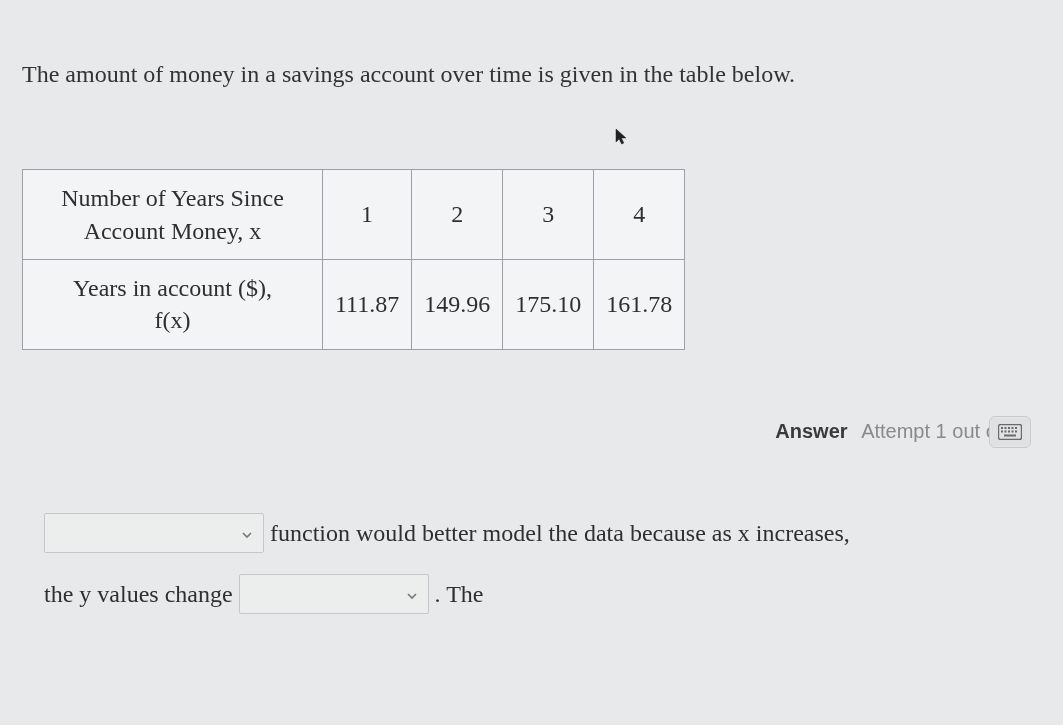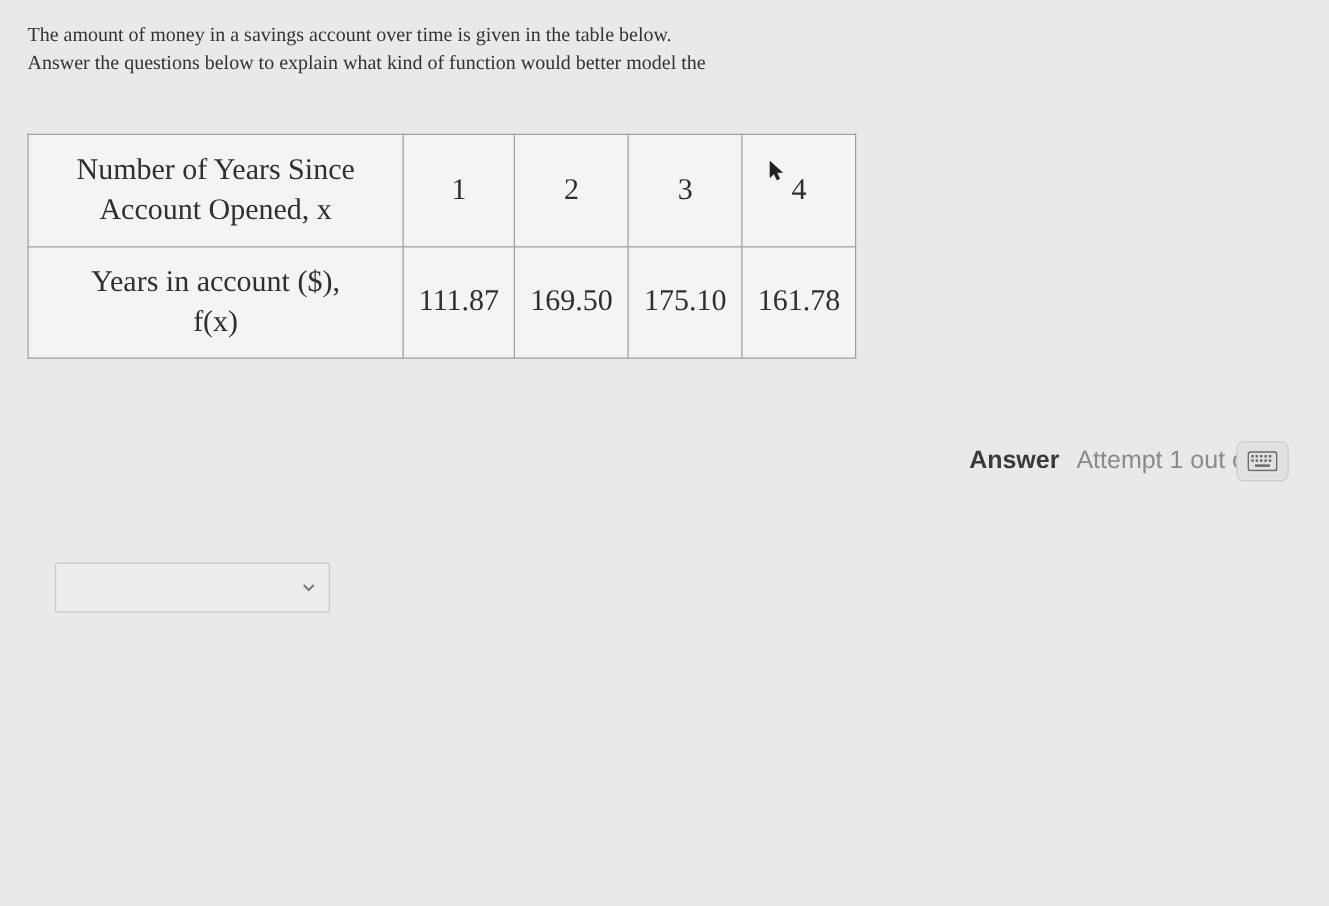--- a/index.html
+++ b/index.html
@@ -10,23 +10,24 @@
     height: 725px;
     background: #e8e9eb;
     font-family: Georgia, 'Times New Roman', serif;
     color: #2a2a2a;
     overflow: hidden;
   }
   .page {
     padding: 18px 22px 0 22px;
   }
   .prompt {
-    font-size: 16px;
+    font-size: 24px;
     line-height: 1.4;
     color: #333;
+    margin-top: 40px;
   }
   .table-wrap {
     margin-top: 28px;
   }
   table.data {
     border-collapse: collapse;
     background: #f3f4f5;
     border: 1.5px solid #9aa0a6;
     margin-top: 44px;
   }
@@ -127,49 +128,49 @@
   }
   .row2, .row3 { display:block; }
 </style>
 </head>
 <body>
 
 <div class="page">
 
   <div class="prompt">
     <span>The amount of money in a savings account over time is given in the table below.</span><br>
-    <span>Answer the questions below to explain what kind of function would better model the</span><br>
+    <br>
   </div>
 
   <div class="cursor">
     <svg width="14" height="18" viewBox="0 0 14 18">
       <path d="M1 1 L1 14 L4.2 11 L6.6 16 L8.8 15 L6.4 10 L11 10 Z" fill="#222" stroke="#222" stroke-width="0.5"></path>
     </svg>
   </div>
 
   <div class="table-wrap">
     <table class="data">
       <tbody>
           <tr>
         <th class="rowhead">
           <span>Number of Years Since</span><br>
-          <span>Account Opened, x</span>
+          <span>Account Money, x</span>
         </th>
         <td>1</td>
         <td>2</td>
         <td>3</td>
         <td>4</td>
       </tr>
       <tr>
         <th class="rowhead">
           <span>Years in account ($),</span><br>
           <span>f(x)</span>
         </th>
         <td>111.87</td>
-        <td>169.50</td>
+        <td>149.96</td>
         <td>175.10</td>
         <td>161.78</td>
       </tr>
     </tbody>
       </table>
   </div>
 
   <div class="answer-section">
     <div class="answer-header">
       <span class="label">Answer</span>
@@ -194,17 +195,26 @@
       </span>
     </div>
 
     <div class="fill-area">
       <span class="select w1">
         <span class="chev">
           <svg width="12" height="12" viewBox="0 0 12 12">
               <path d="M2 4 L6 8 L10 4" fill="none" stroke="#777" stroke-width="1.6"></path>
             </svg>
         </span>
+      </span><span> function would better model the data because as x increases,</span>
+      <span class="row2">
+        <span>the y values change </span><span class="select w2">
+          <span class="chev">
+            <svg width="12" height="12" viewBox="0 0 12 12">
+                <path d="M2 4 L6 8 L10 4" fill="none" stroke="#777" stroke-width="1.6"></path>
+              </svg>
+          </span>
+        </span><span> . The</span>
       </span>
     </div>
   </div>
 
 </div>
 
 </body></html>

